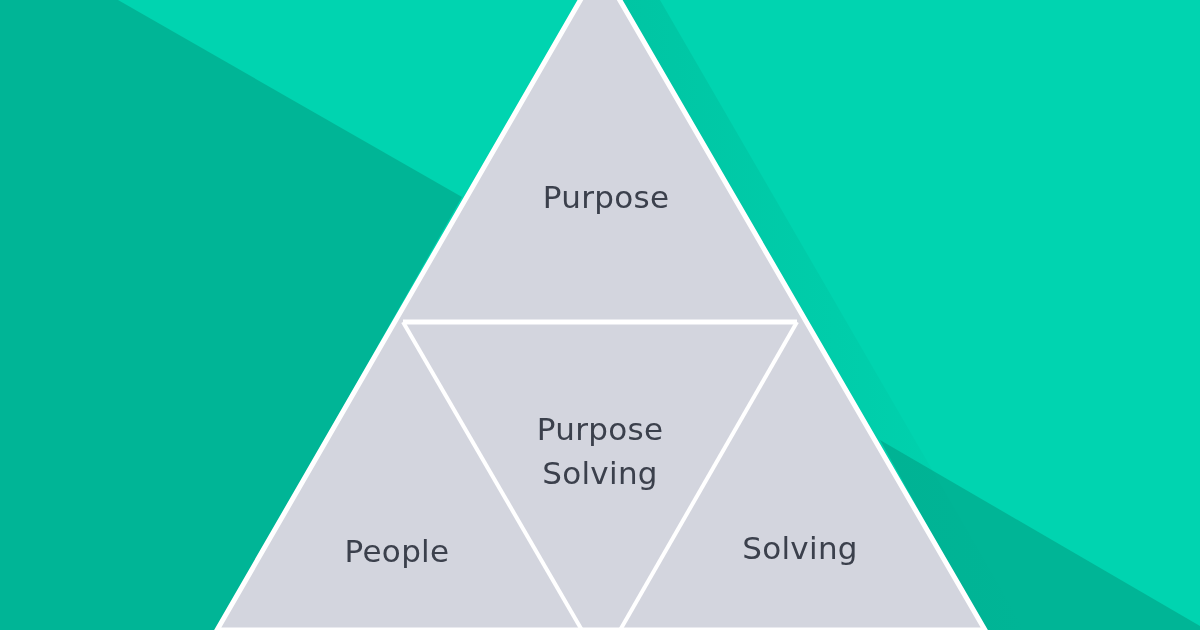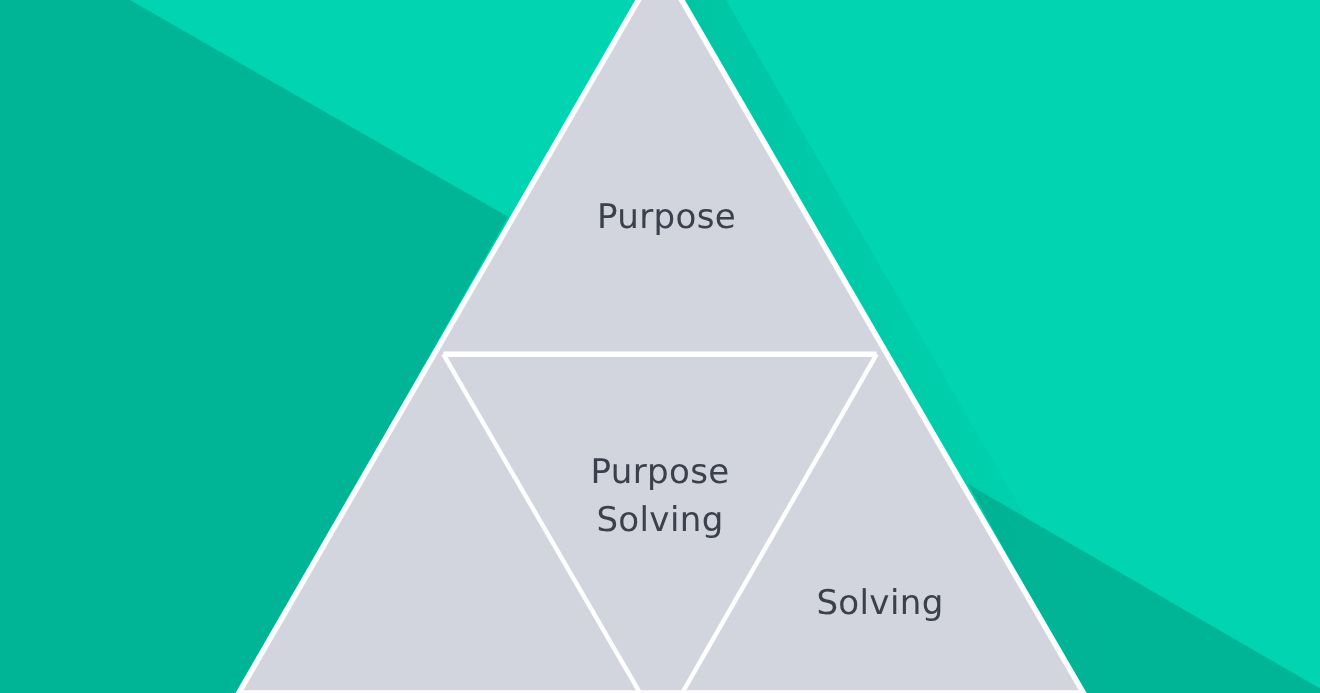--- a/index.html
+++ b/index.html
@@ -45,14 +45,15 @@
 
     <line x1="403" y1="322" x2="797" y2="322" stroke="#ffffff" stroke-width="5"></line>
 
     <line x1="403" y1="322" x2="583" y2="632" stroke="#ffffff" stroke-width="4"></line>
     <line x1="797" y1="322" x2="619" y2="632" stroke="#ffffff" stroke-width="4"></line>
   </svg>
 
   <div class="label" style="left:606px; top:176px;">Purpose</div>
   <div class="label" style="left:600px; top:408px;">Purpose</div>
   <div class="label" style="left:600px; top:452px;">Solving</div>
+  <div class="label" style="left:397px; top:530px;">People</div>
   <div class="label" style="left:800px; top:527px;">Solving</div>
 </div>
 
 </body></html>

